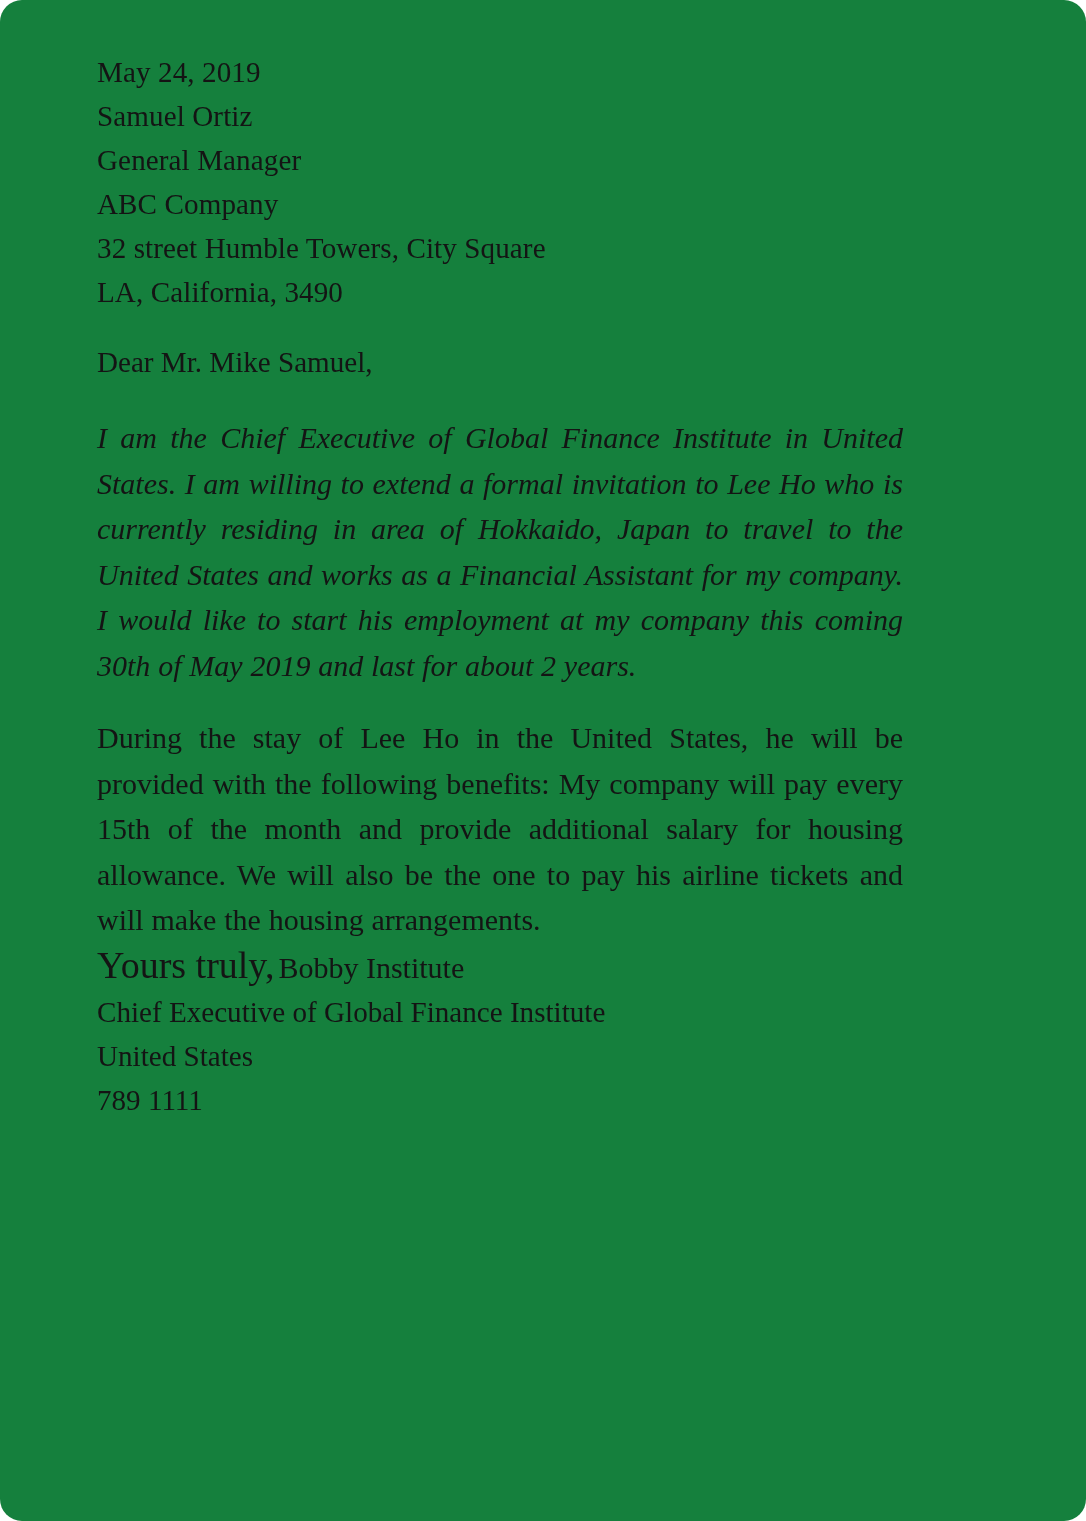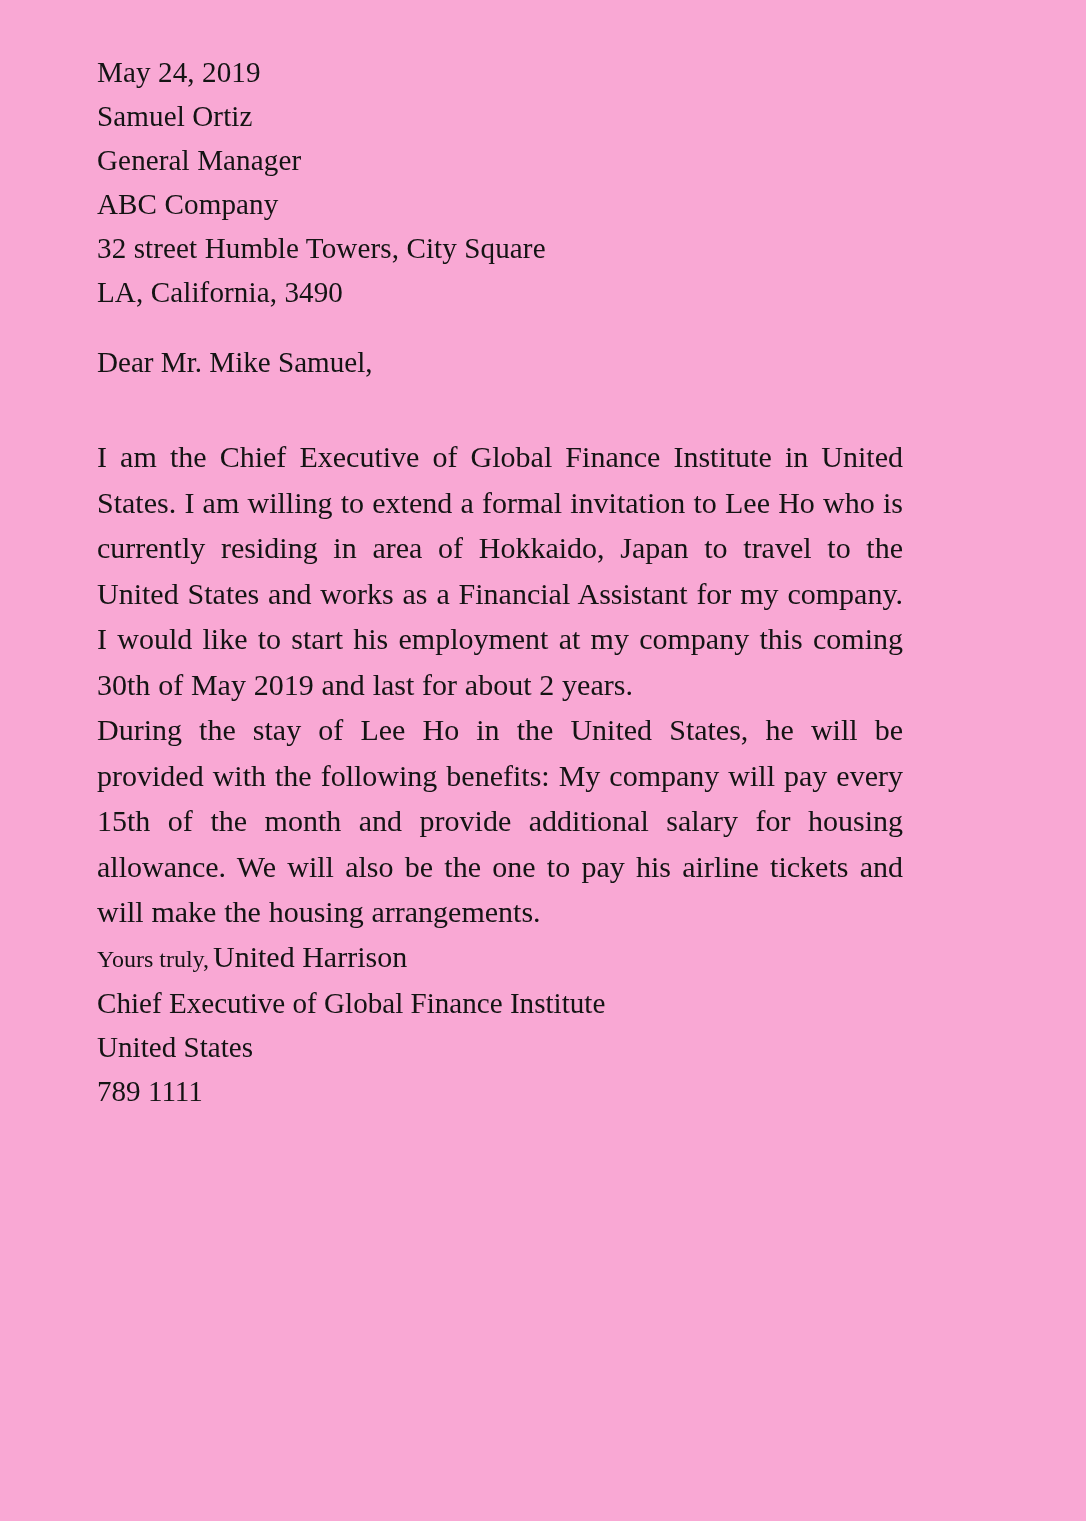--- a/index.html
+++ b/index.html
@@ -8,23 +8,24 @@
     background: #ffffff;
   }
   body {
     font-family: "Liberation Serif", "DejaVu Serif", serif;
     color: #141414;
   }
   .page {
     position: relative;
     width: 1086px;
     height: 1521px;
-    background: #f9a8d4;
+    background: #15803d;
     overflow: hidden;
     box-sizing: border-box;
+    border-radius: 22px;
   }
   .letter {
     position: absolute;
     left: 97px;
     top: 50px;
     width: 806px;
   }
 
   
   .address-block {
@@ -56,28 +57,30 @@
     font-size: 30px;
     line-height: 45.5px;
     text-align: justify;
     text-justify: inter-word;
     margin: 0;
     padding: 0;
     hyphens: none;
     word-spacing: 0.3px;
   }
   .body-paragraph.first {
-    margin-top: 50px;
+    margin-top: 31px;
+    font-style: italic;
   }
   .body-paragraph + .body-paragraph {
+    margin-top: 27px;
   }
 
   
   .closing {
-    font-size: 24px;
+    font-size: 38px;
     line-height: 44px;
     white-space: nowrap;
     transform: scaleX(0.97);
     transform-origin: left center;
   }
   .signer-name {
     font-size: 30px;
     line-height: 44px;
     margin-top: 52px;
     white-space: nowrap;
@@ -110,21 +113,21 @@
       <span class="addr-line">LA, California, 3490</span>
     </div>
 
     <span class="salutation">Dear Mr. Mike Samuel,</span>
 
     <p class="body-paragraph first">I am the Chief Executive of Global Finance Institute in United States. I am willing to extend a formal invitation to Lee Ho who is currently residing in area of Hokkaido, Japan to travel to the United States and works as a Financial Assistant for my company. I would like to start his employment at my company this coming 30th of May 2019 and last for about 2 years.</p>
     <p class="body-paragraph">During the stay of Lee Ho in the United States, he will be provided with the following benefits: My company will pay every 15th of the month and provide additional salary for housing allowance. We will also be the one to pay his airline tickets and will make the housing arrangements.</p>
 
     <span class="closing">Yours truly,</span>
 
-    <span class="signer-name">United Harrison</span>
+    <span class="signer-name">Bobby Institute</span>
 
     <div class="signature-block">
       <span class="sig-line">Chief Executive of Global Finance Institute</span>
       <span class="sig-line">United States</span>
       <span class="sig-line">789 1111</span>
     </div>
 
   </div>
 </div>
 

